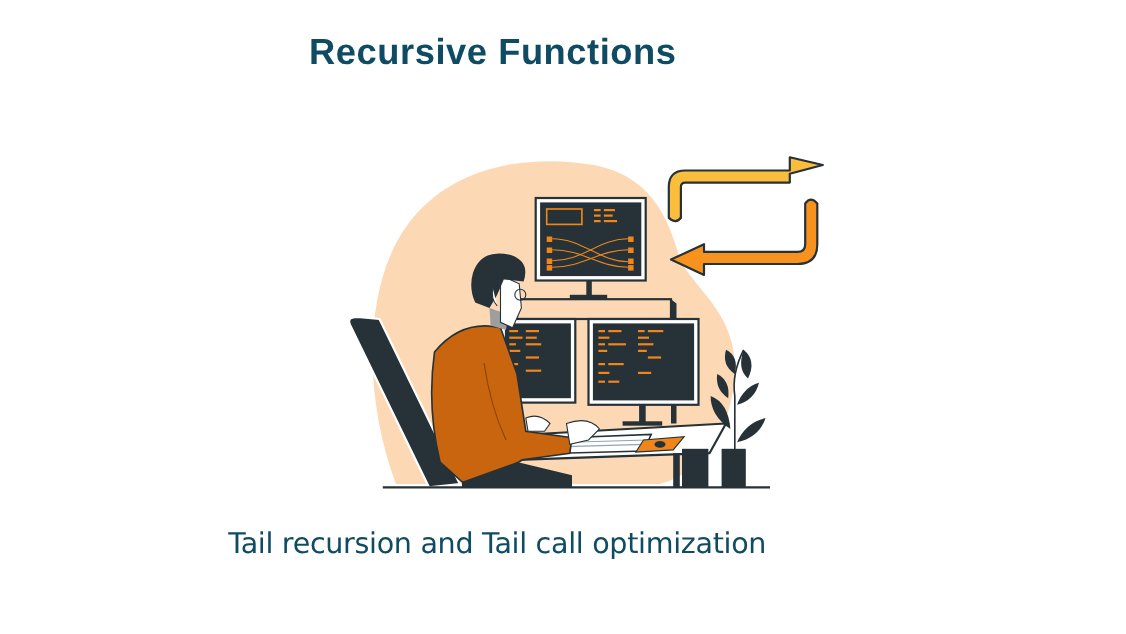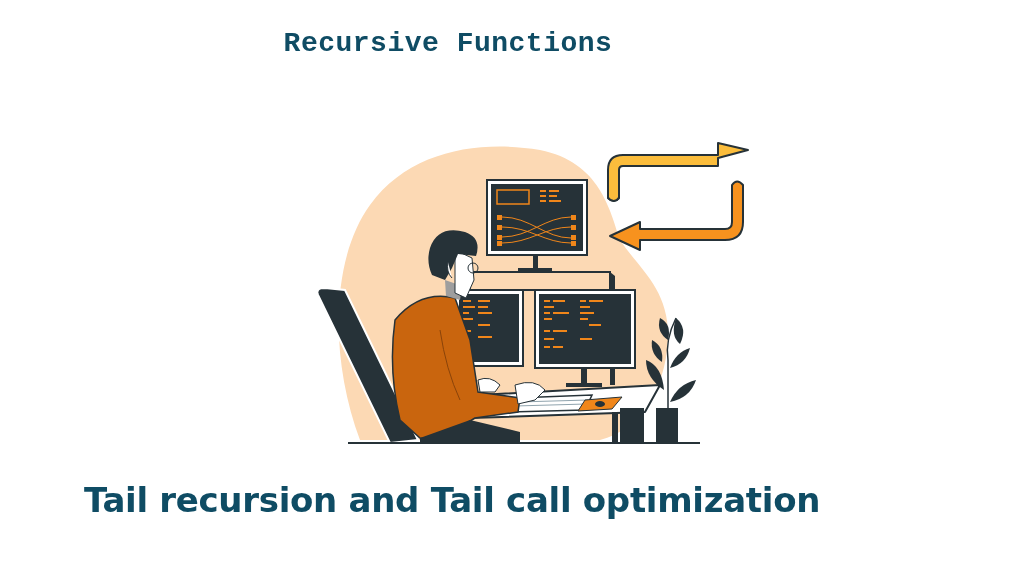--- a/index.html
+++ b/index.html
@@ -1,24 +1,24 @@
 <!DOCTYPE html>
 <html><head>
 <meta charset="utf-8">
 <style>
   html, body { margin:0; padding:0; background:#ffffff; }
   body { width:1024px; height:576px; position:relative; overflow:hidden; font-family:"DejaVu Sans", sans-serif; }
   .title {
     position:absolute; left:0; top:28px; width:896px; text-align:center;
-    font-family:Liberation Mono, monospace; font-weight:bold; font-size:28px;
+    font-family:Liberation Sans, sans-serif; font-weight:bold; font-size:33px;
     color:#0f4c64; letter-spacing:0.5px;
   }
   .subtitle {
     position:absolute; left:0; top:480px; width:904px; text-align:center;
-    font-family:"DejaVu Sans", sans-serif; font-weight:bold; font-size:34px;
+    font-family:"DejaVu Sans", sans-serif; font-weight:normal; font-size:26px;
     color:#0f4c64; letter-spacing:-0.3px;
   }
   .illustration { position:absolute; left:300px; top:125px; width:480px; height:330px; }
 </style>
 </head>
 <body>
 
 <div class="title">Recursive Functions</div>
 
 <div class="illustration">

